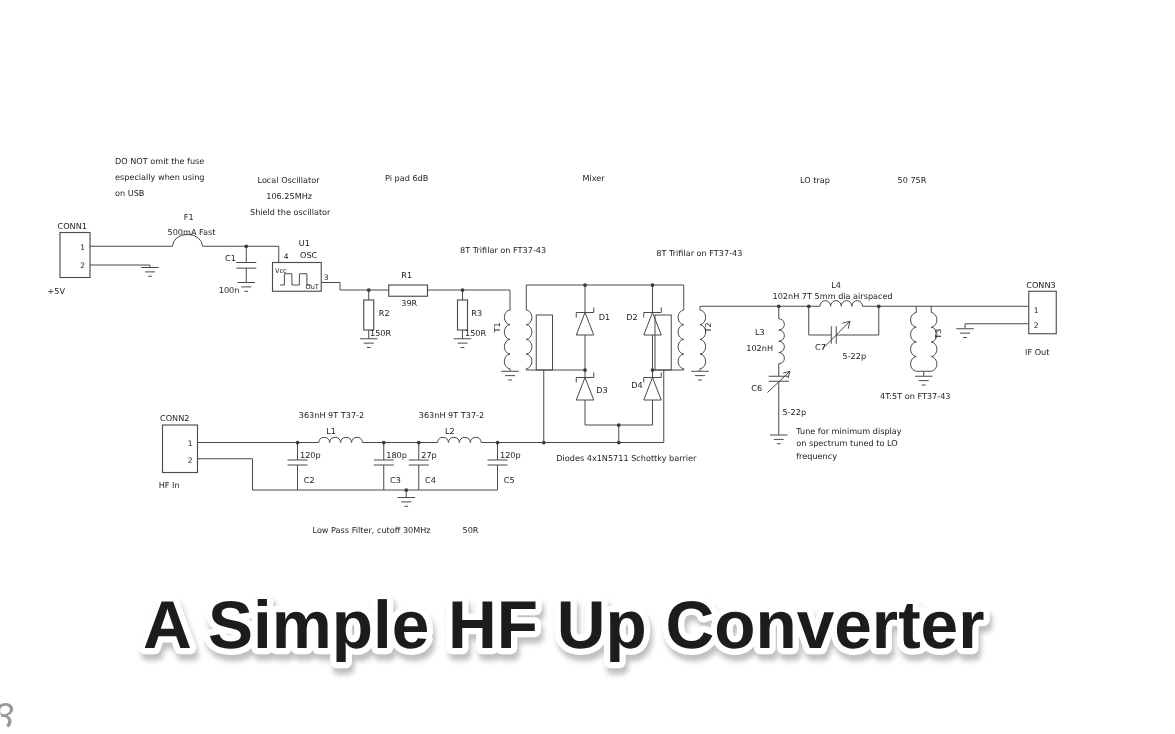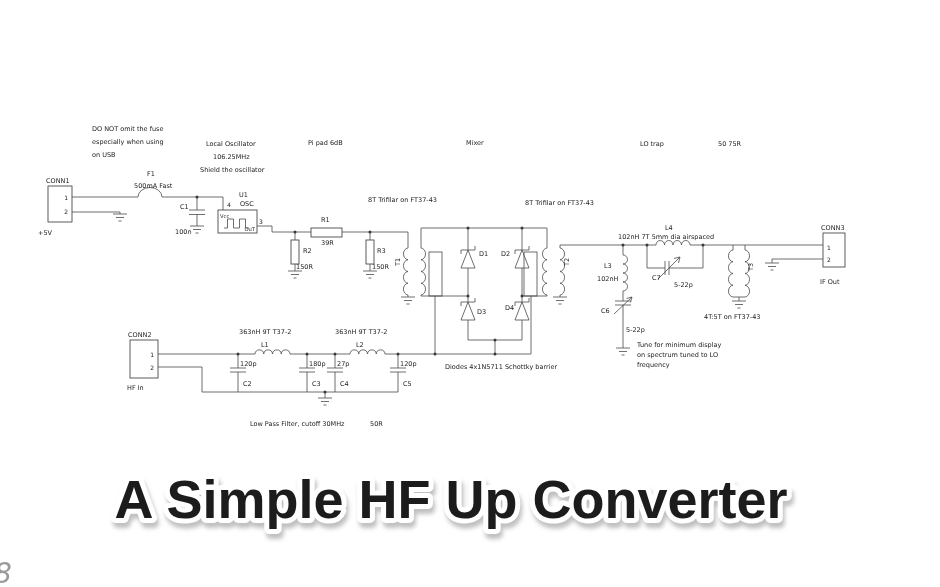--- a/index.html
+++ b/index.html
@@ -1,17 +1,17 @@
 <!DOCTYPE html>
 <html><head>
 <meta charset="utf-8">
 <style>
   html,body{margin:0;padding:0;background:#fff;}
   .stage{position:relative;width:940px;height:587px;background:#ffffff;overflow:hidden;
-         font-family:"DejaVu Sans",sans-serif;}
+         font-family:"DejaVu Sans",sans-serif;border-radius:20px;}
   svg{position:absolute;left:0;top:0;}
   svg .wire{stroke:#4a4a4a;stroke-width:.8;fill:none;}
   svg .sym{stroke:#4a4a4a;stroke-width:.8;fill:none;}
   svg .box{stroke:#4a4a4a;stroke-width:.9;fill:#ffffff;}
   svg text{font-family:"DejaVu Sans",sans-serif;font-size:6.5px;fill:#1c1c1c;}
   svg text.tiny{font-size:5.2px;}
   svg text.pin{font-size:6px;}
   svg .dot{fill:#3a3a3a;stroke:none;}
   svg text.title-text{font-family:"Liberation Sans",sans-serif;font-weight:bold;font-size:54px;
       paint-order:stroke;stroke:#ffffff;stroke-width:10px;stroke-linejoin:round;

